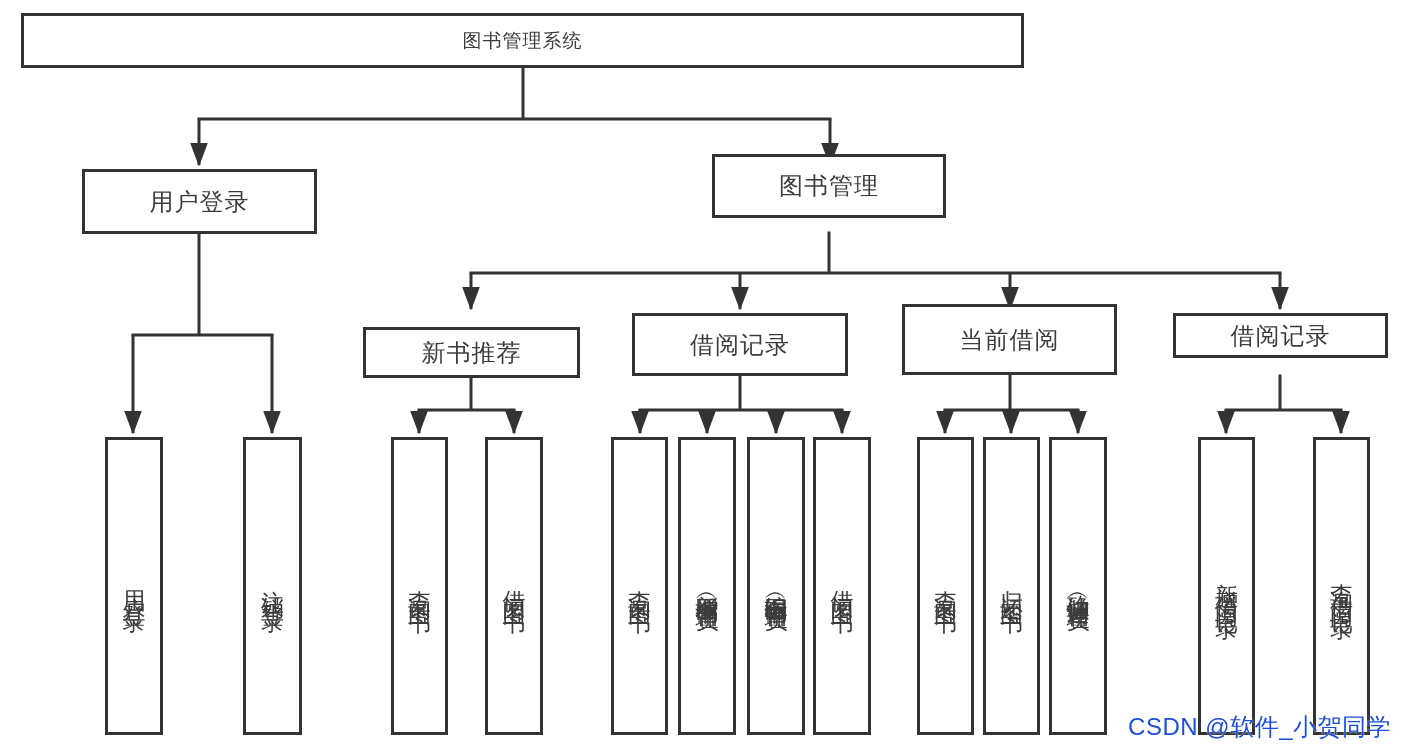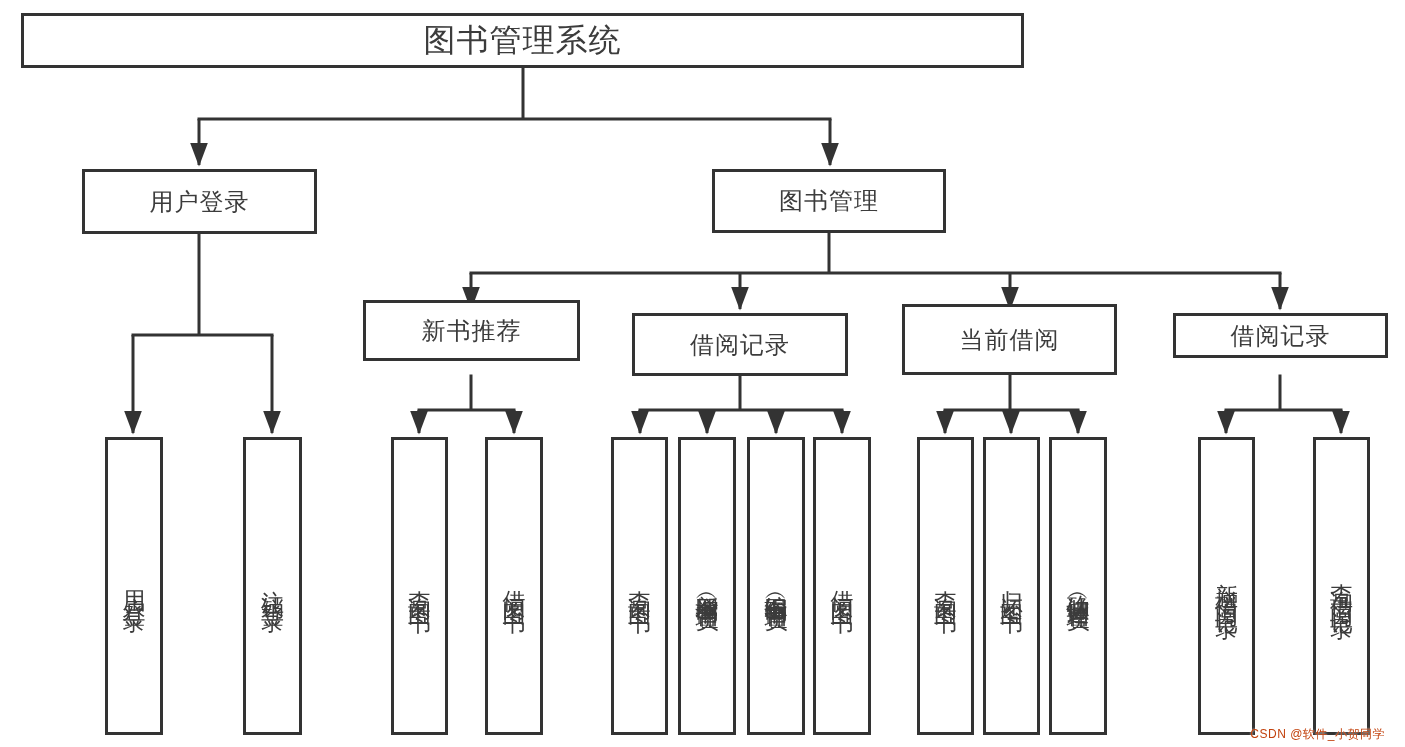--- a/index.html
+++ b/index.html
@@ -6,29 +6,29 @@
   .canvas{
     position:relative;width:1405px;height:747px;background:#ffffff;overflow:hidden;
     font-family:"Liberation Sans","DejaVu Sans",sans-serif;color:#3c3c3c;
   }
   .wires{position:absolute;left:0;top:0;width:1405px;height:747px;}
   .box{
     position:absolute;box-sizing:border-box;border:3px solid #333333;background:#ffffff;
     display:flex;align-items:center;justify-content:center;
     font-size:24px;letter-spacing:1px;white-space:nowrap;
   }
-  .lvl-top{font-size:32px;}
+  .lvl-top{font-size:19px;}
   .leaf{
     writing-mode:vertical-rl;text-orientation:mixed;
     font-size:23px;letter-spacing:7px;line-height:1;
   }
   .leaf.tight{letter-spacing:2px;}
   .watermark{
-    position:absolute;right:20px;bottom:4px;
-    font-size:12px;letter-spacing:0.5px;color:#c2410c;
+    position:absolute;right:14px;bottom:4px;
+    font-size:24px;letter-spacing:0.5px;color:#1d4ed8;
     text-shadow:0 0 2px #ffffff;white-space:nowrap;
   }
 </style>
 </head>
 <body>
 
 <div class="canvas">
 
   <svg class="wires" width="1405" height="747" viewBox="0 0 1405 747" xmlns="http://www.w3.org/2000/svg">
     <defs>
@@ -71,23 +71,23 @@
       <line x1="1011" y1="410" x2="1011" y2="433"></line>
       <line x1="1078" y1="410" x2="1078" y2="433"></line>
       <line x1="1226" y1="410" x2="1226" y2="433"></line>
       <line x1="1341" y1="410" x2="1341" y2="433"></line>
     </g>
   </svg>
 
   <div class="box lvl-top" style="left:21px;top:13px;width:1003px;height:55px">图书管理系统</div>
 
   <div class="box" style="left:82px;top:169px;width:235px;height:65px">用户登录</div>
-  <div class="box" style="left:712px;top:169px;width:234px;height:64px">图书管理</div>
+  <div class="box" style="left:712px;top:154px;width:234px;height:64px">图书管理</div>
 
-  <div class="box" style="left:363px;top:300px;width:217px;height:61px">新书推荐</div>
+  <div class="box" style="left:363px;top:327px;width:217px;height:51px">新书推荐</div>
   <div class="box" style="left:632px;top:313px;width:216px;height:63px">借阅记录</div>
   <div class="box" style="left:902px;top:304px;width:215px;height:71px">当前借阅</div>
   <div class="box" style="left:1173px;top:313px;width:215px;height:45px">借阅记录</div>
 
   <div class="box leaf" style="left:105px;top:437px;width:58px;height:298px">用户登录</div>
   <div class="box leaf" style="left:243px;top:437px;width:59px;height:298px">注销登录</div>
 
   <div class="box leaf" style="left:391px;top:437px;width:57px;height:298px">查询图书</div>
   <div class="box leaf" style="left:485px;top:437px;width:58px;height:298px">借阅图书</div>
 

